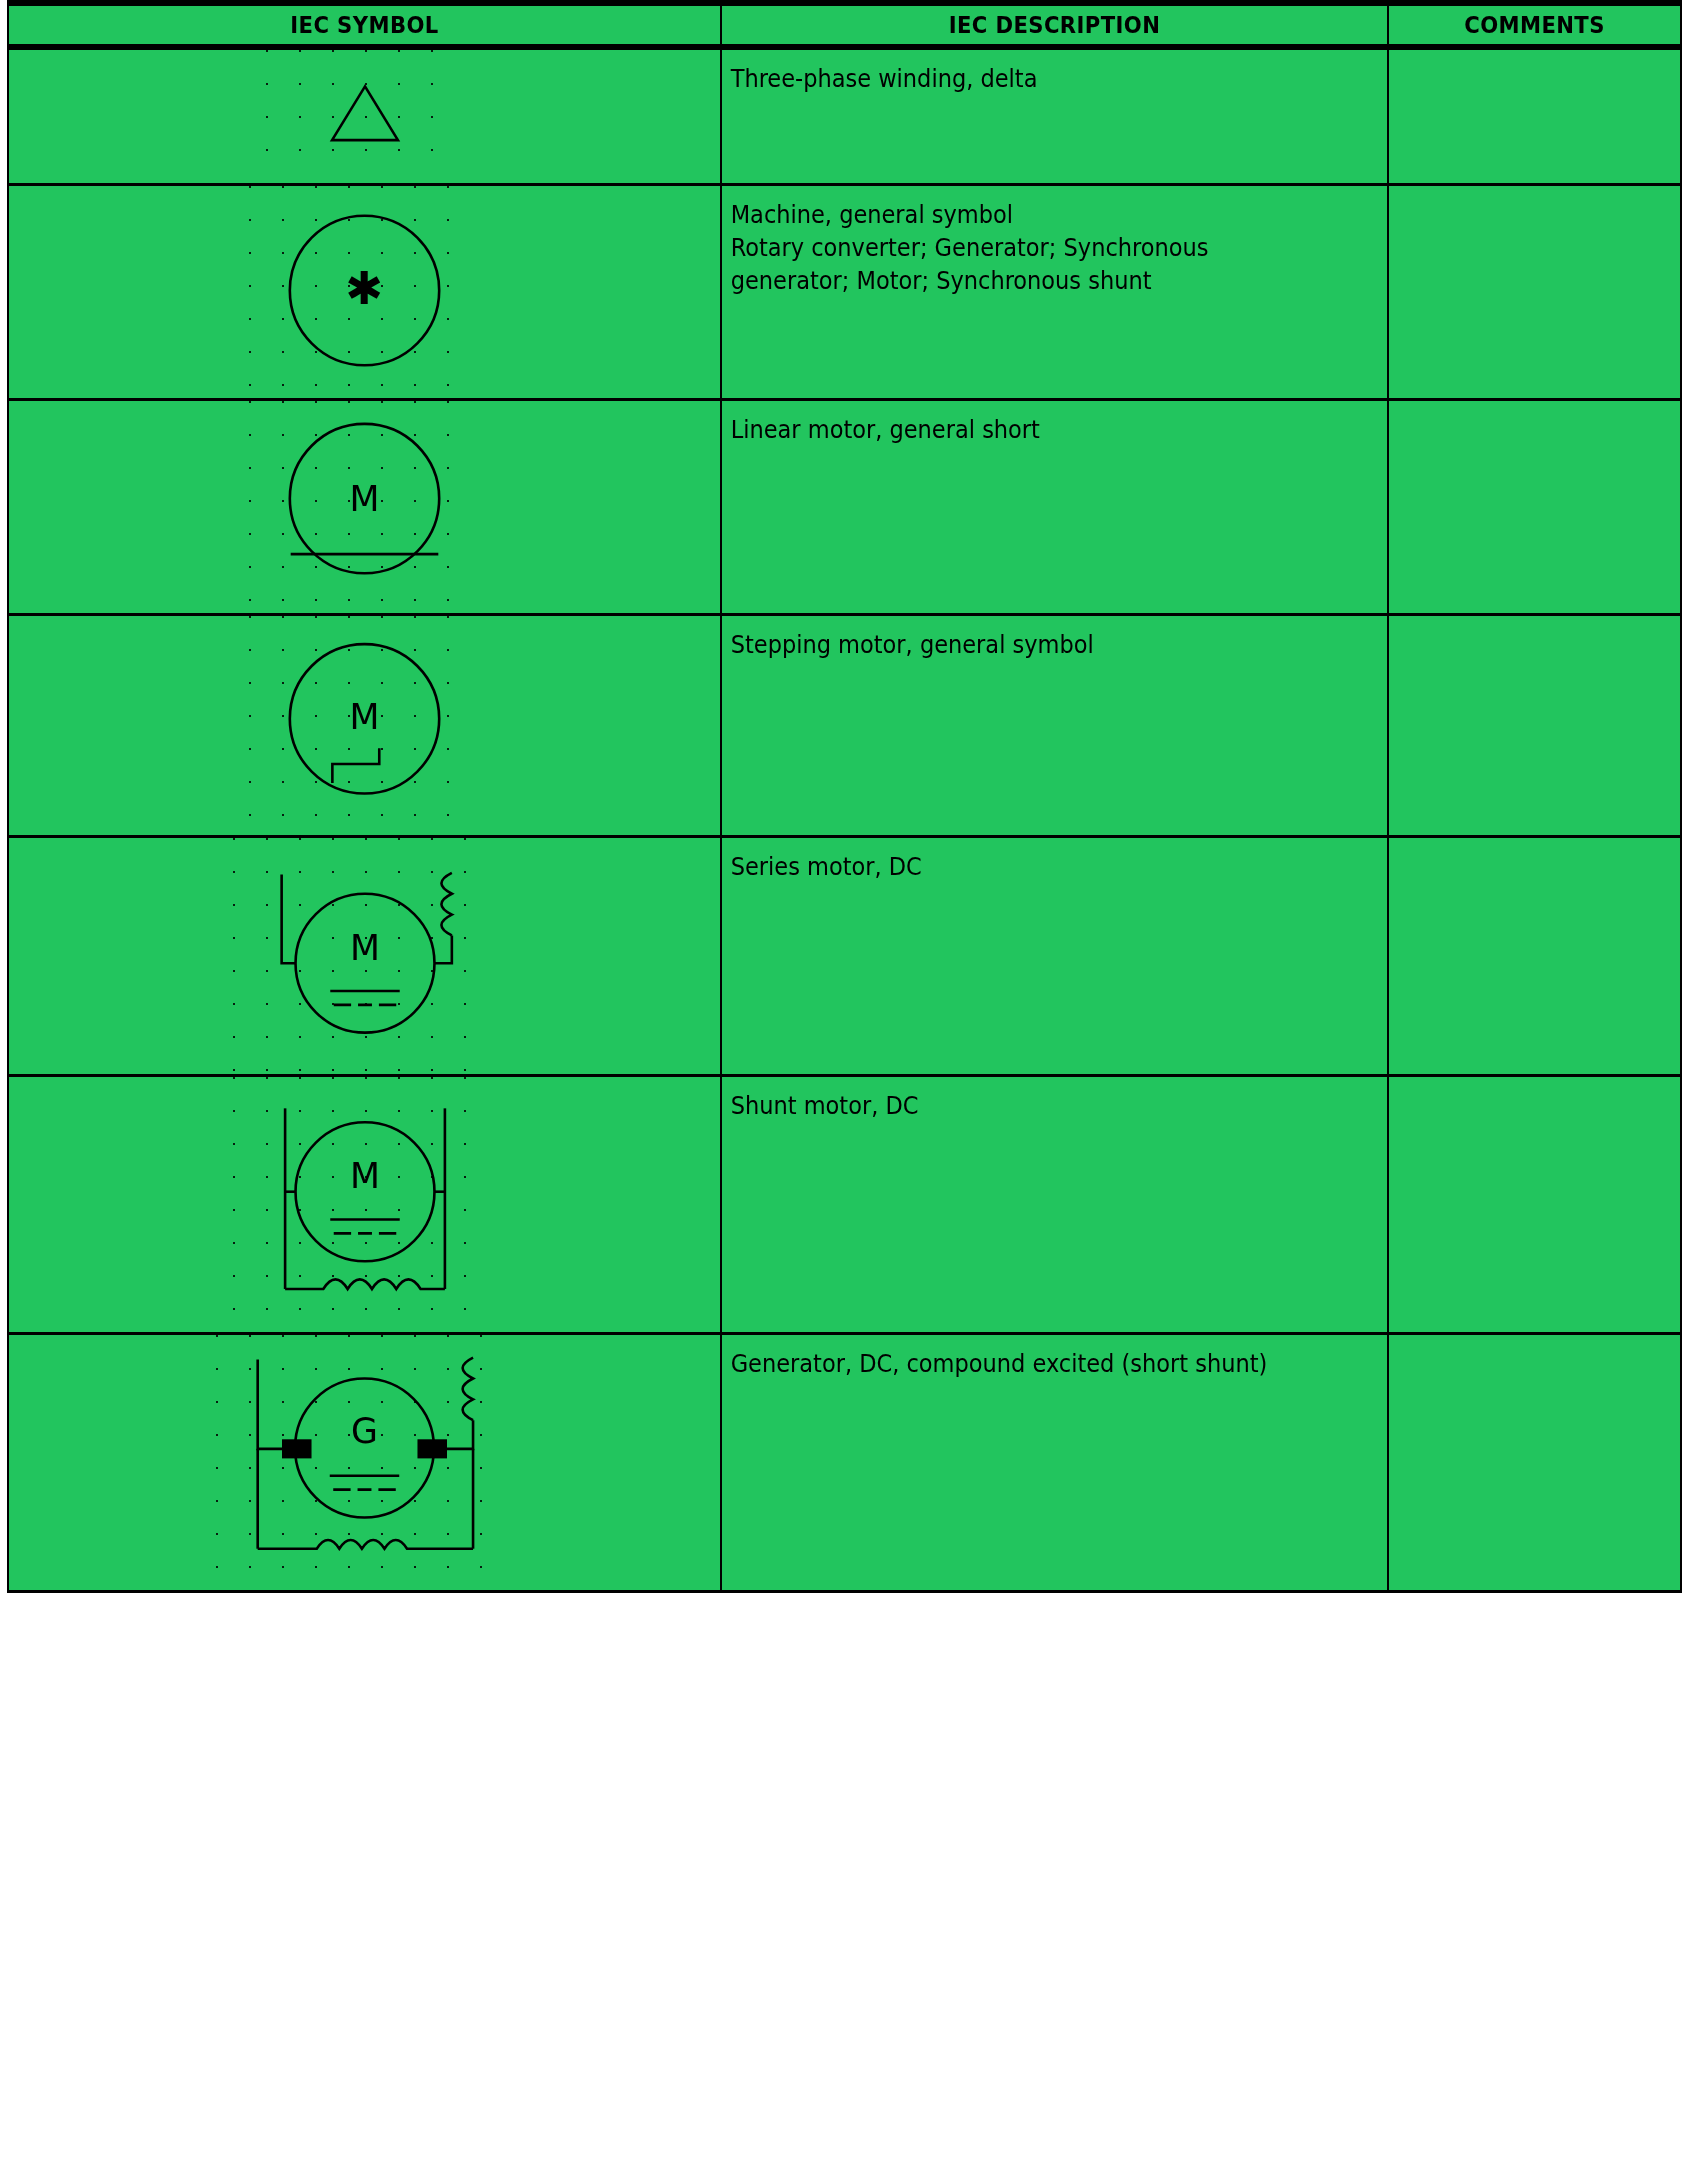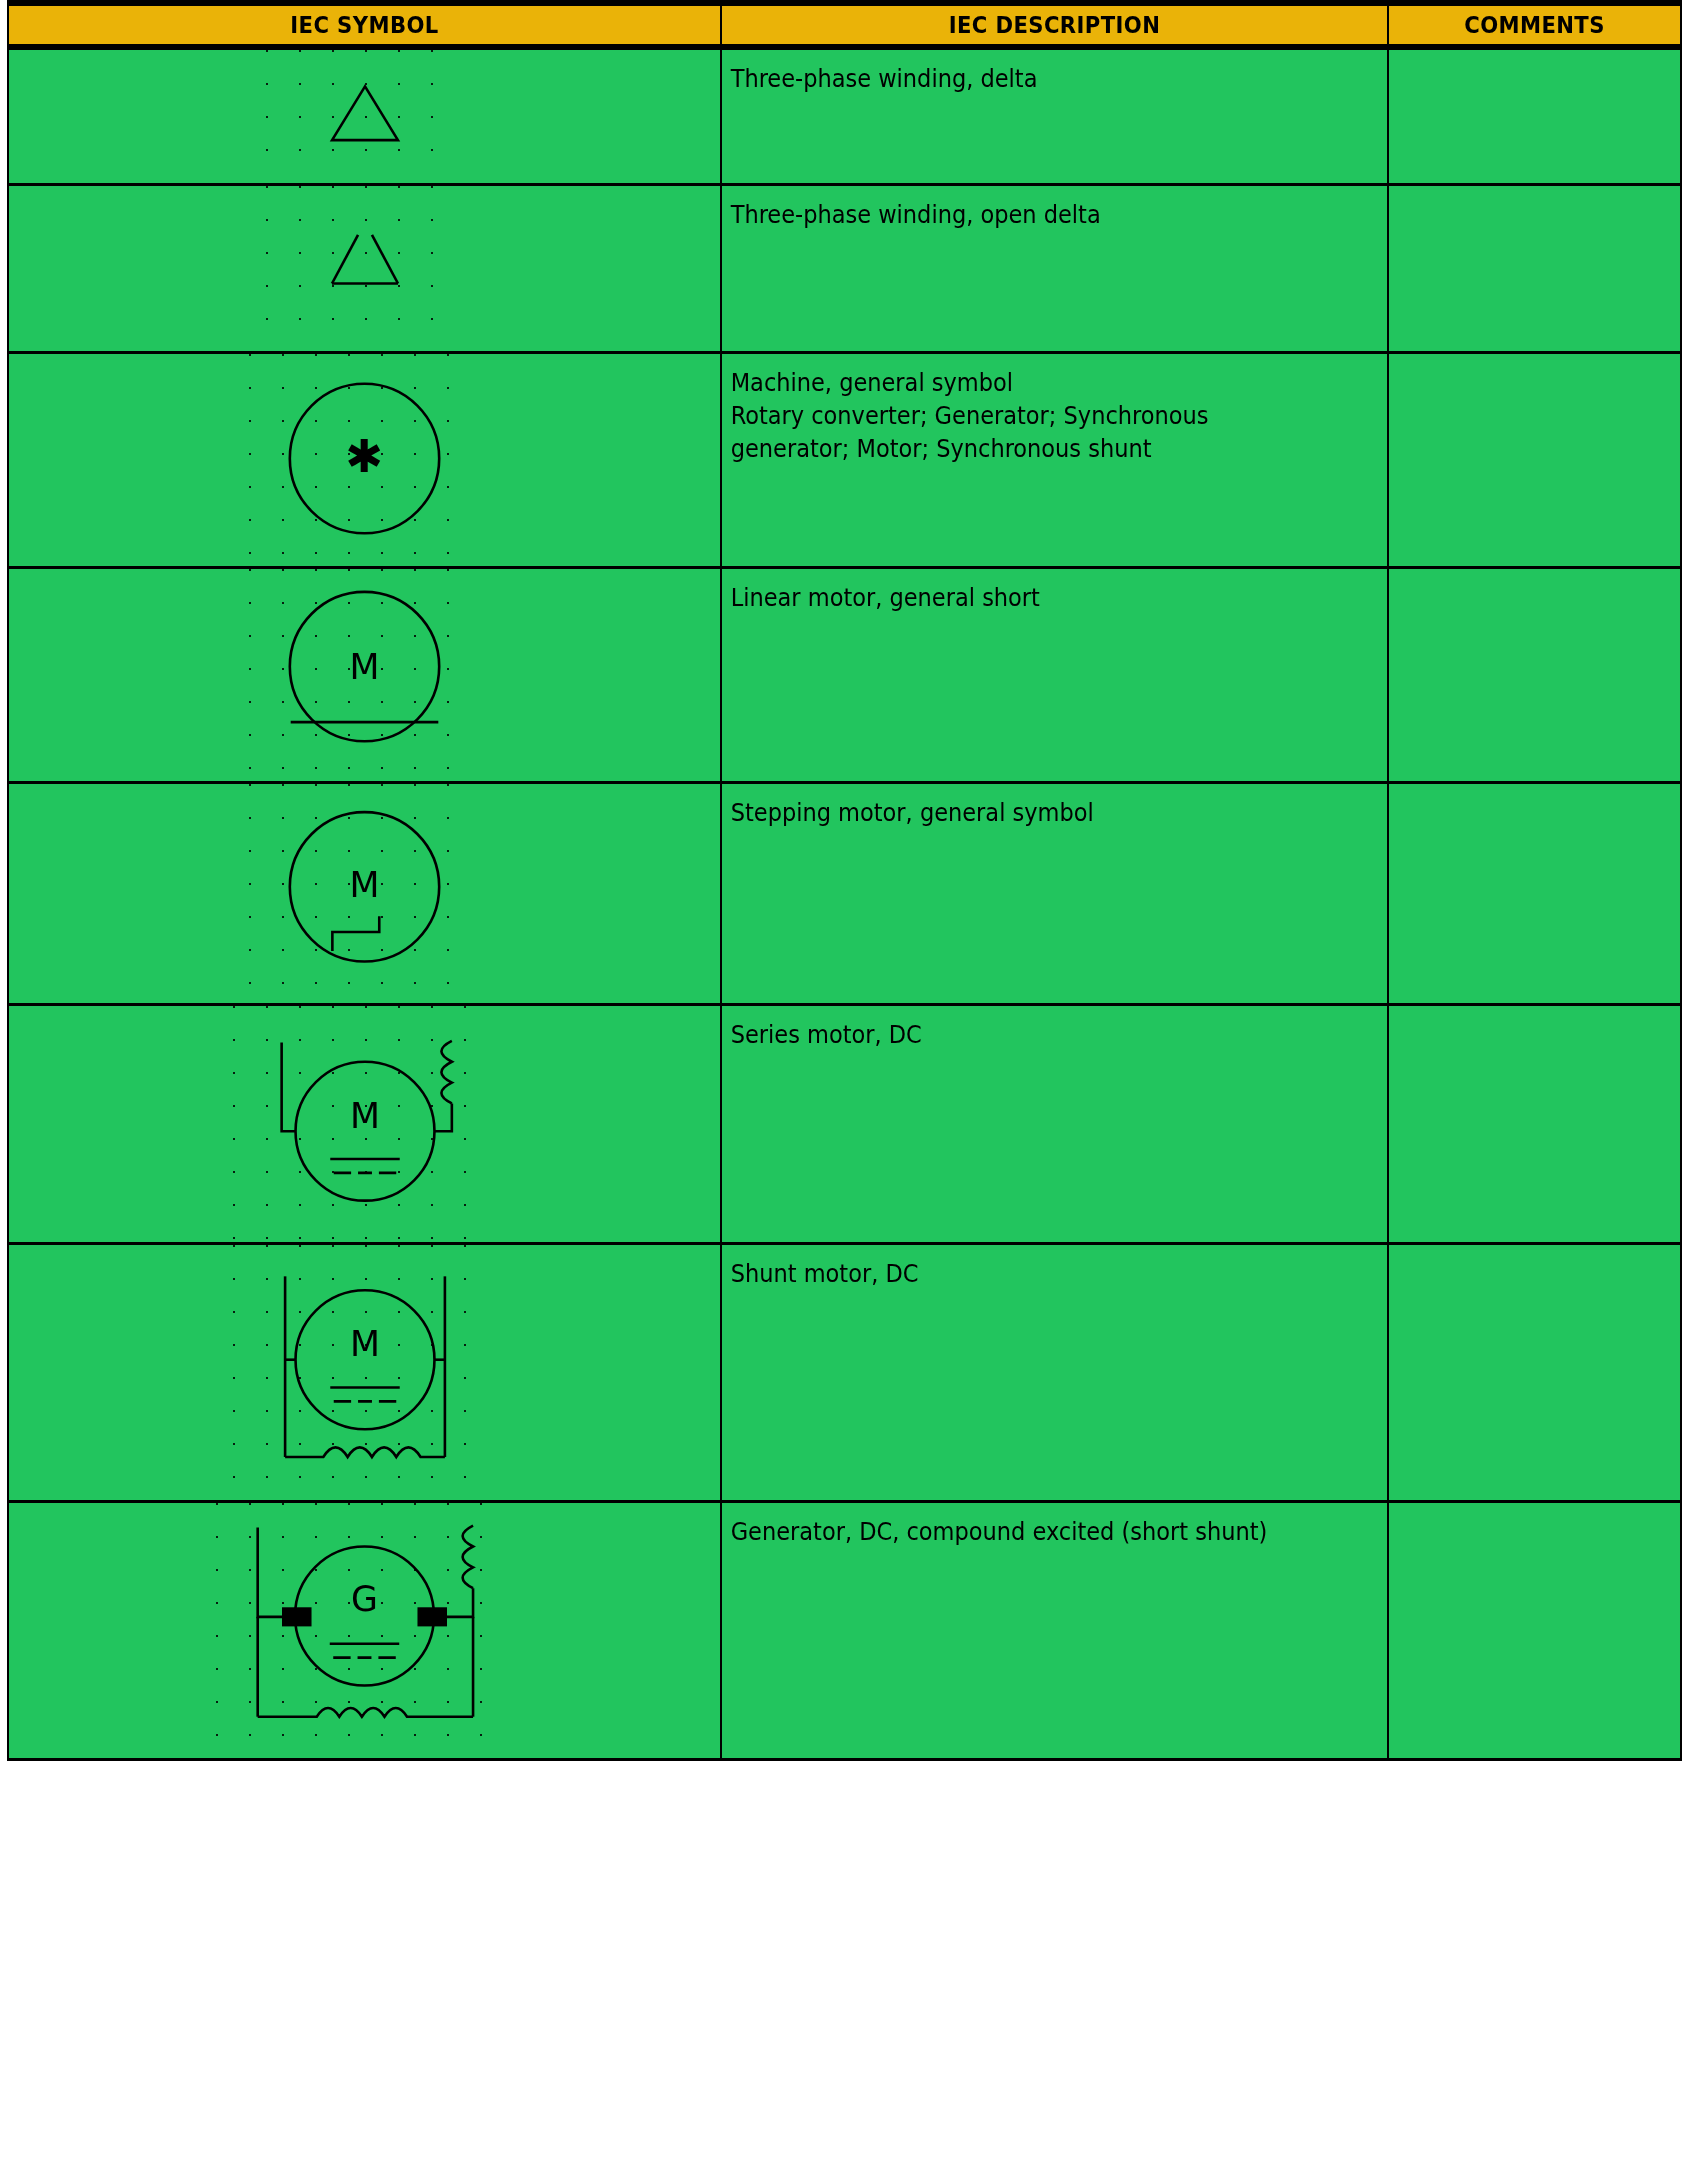--- a/index.html
+++ b/index.html
@@ -18,21 +18,21 @@
     border-right:2.6px solid #000;
     height:38px;
     padding:0;
     text-align:center;
     vertical-align:middle;
     font-size:23.5px;
     font-weight:bold;
     letter-spacing:0.4px;
     font-family:"DejaVu Sans","Liberation Sans",sans-serif;
     font-stretch:condensed;
-    background:#eab308;
+    background:#22c55e;
   }
   thead th.first{border-left:2.6px solid #000;}
   tbody td{
     border-bottom:3.5px solid #000;
     border-left:2.6px solid #000;
     border-right:2.6px solid #000;
     padding:0;
     vertical-align:top;
     background:#22c55e;
   }
@@ -91,34 +91,20 @@
           <div class="grid"></div>
           <svg class="art" width="198" height="130" viewBox="0 0 228 150">
             <path class="ln" d="M114 42 L152 104 L76 104 Z"></path>
           </svg>
         </div>
       </td>
       <td class="desccell">Three-phase winding, delta</td>
       <td class="comcell"></td>
     </tr>
 
-    <tr>
-      <td class="symcell">
-        <div class="symwrap" style="width:198px;height:162px;">
-          <div class="grid"></div>
-          <svg class="art" width="198" height="162" viewBox="0 0 228 186">
-            <path class="ln" d="M106 56 L76 112"></path>
-            <path class="ln" d="M122 56 L152 112"></path>
-            <path class="ln" d="M76 112 L152 112"></path>
-          </svg>
-        </div>
-      </td>
-      <td class="desccell">Three-phase winding, open delta</td>
-      <td class="comcell"></td>
-    </tr>
 
 
 
 
     <tr>
       <td class="symcell">
         <div class="symwrap" style="width:231px;height:209px;">
           <div class="grid"></div>
           <svg class="art" width="231" height="209" viewBox="0 0 266 240">
             <circle class="ln" cx="133" cy="120" r="86"></circle>

